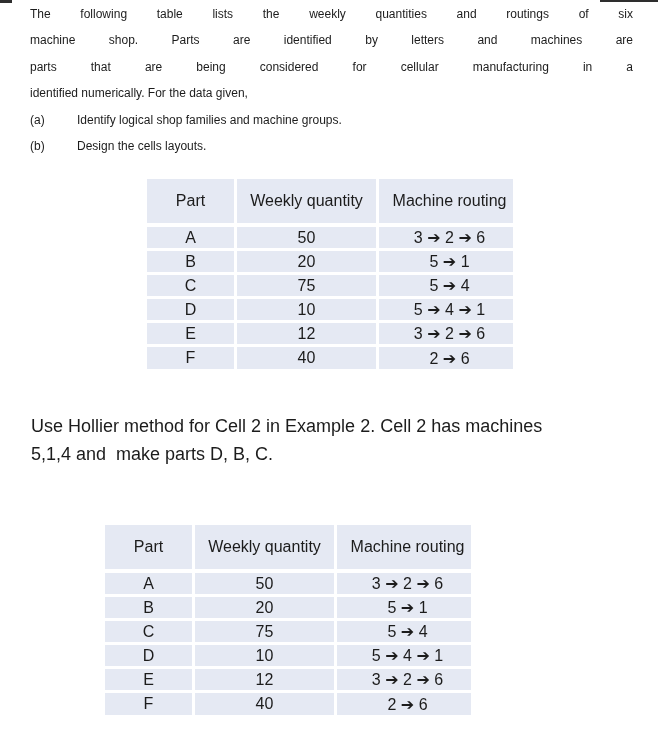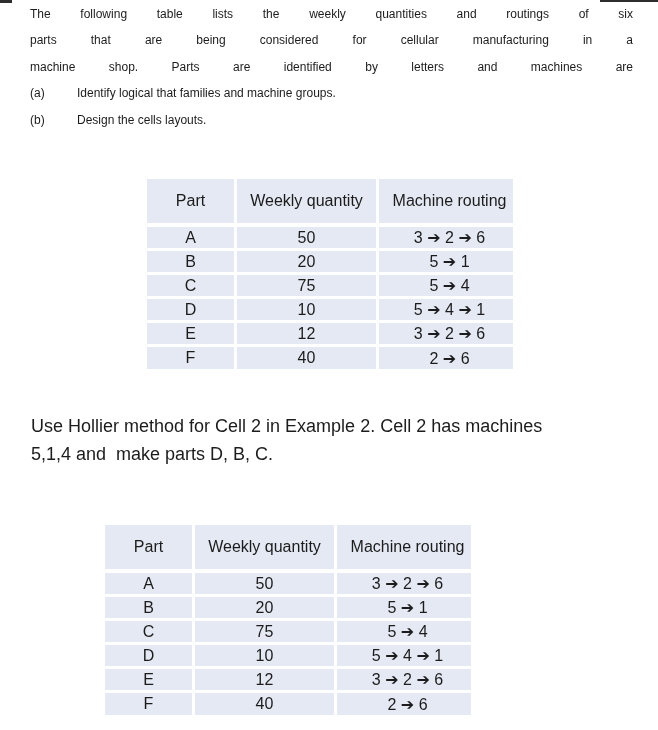--- a/index.html
+++ b/index.html
@@ -92,25 +92,26 @@
 </head>
 <body>
 
 <div class="canvas">
 
   <div class="artifact artifact-left"></div>
   <div class="artifact artifact-right"></div>
 
   <div class="intro">
     <div class="line jl">The following table lists the weekly quantities and routings of six</div>
+    <div class="line jl">machine shop. Parts are identified by letters and machines are</div>
     <div class="line jl">parts that are being considered for cellular manufacturing in a</div>
-    <div class="line jl">machine shop. Parts are identified by letters and machines are</div>
+    <div class="line">identified numerically. For the data given,</div>
     <div class="item">
       <span class="marker">(a)</span>
-      <span>Identify logical that families and machine groups.</span>
+      <span>Identify logical shop families and machine groups.</span>
     </div>
     <div class="item">
       <span class="marker">(b)</span>
       <span>Design the cells layouts.</span>
     </div>
   </div>
 
   <table class="parts-table t1">
     <colgroup>
         <col class="c1">

